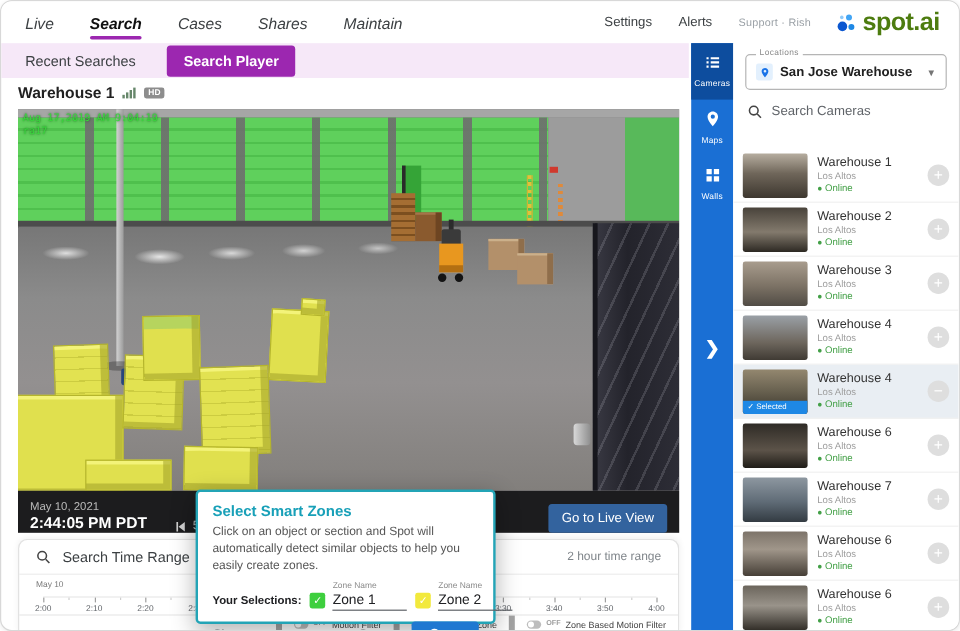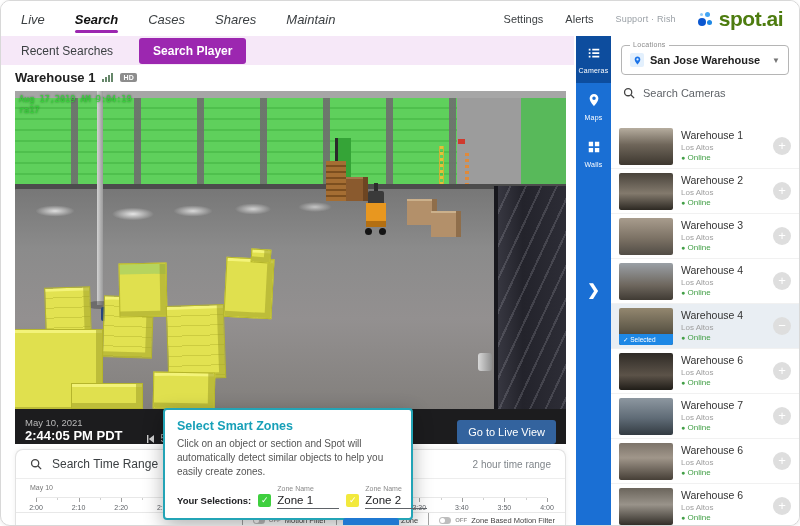--- a/index.html
+++ b/index.html
@@ -100,21 +100,21 @@
   #time-panel { position:absolute; left:14px; top:448px; width:551px; height:78px; background:#fff; border:1px solid #e2e2e2; border-bottom:none; border-radius:8px 8px 0 0; box-shadow:0 -1px 5px rgba(0,0,0,.06);text-align:center; }
   #tp-header { height:29px; display:flex; align-items:center; padding:0 14px; border-bottom:1px solid #ededed; }
   #tp-title { font-size:12px; color:#3c4043; margin-left:10px; }
   #tp-range { margin-left:auto; font-size:10px; color:#80868b; }
   #tp-date { position:absolute; left:14px; top:34px; font-size:7px; color:#777; }
   #tp-ticks { position:absolute; left:20px; right:18px; top:47px; height:20px; border-top:1px solid #e8e8e8; }
   .tick-major { position:absolute; top:0; width:1px; height:4px; background:#9f9f9f; }
   .tick-minor { position:absolute; top:0; width:1px; height:2px; background:#cfcfcf; }
   .tick-label { position:absolute; top:6px; transform:translateX(-50%); font-size:7px; color:#5f6368; }
   #tp-toggles { position:absolute; left:0; right:0; bottom:0; height:15px; border-top:1px solid #e8e8e8; display:flex; justify-content:flex-end; align-items:center; }
-  .toggle { display:flex; align-items:center; gap:4px; padding:0 10px; border-left:1px solid #a3a3a3; height:100%; cursor:pointer; }
+  .toggle { display:flex; align-items:center; gap:4px; padding:0 10px; border-left:5px solid #a3a3a3; height:100%; cursor:pointer; }
   .toggle .switch { position:relative; width:12px; height:7px; border-radius:4px; background:#bdbdbd; }
   .toggle .switch::after { content:""; position:absolute; left:1px; top:1px; width:5px; height:5px; border-radius:50%; background:#fff; }
   .toggle .state { font-size:6px; color:#9e9e9e; font-weight:bold; }
   .toggle .lbl { font-size:7.5px; color:#444; }
 
   
   #zones-modal { position:absolute; left:162px; top:407px; width:250px; height:112px; background:#fff; border:2px solid #23a4b6; border-radius:4px; box-shadow:0 6px 20px rgba(0,0,0,.3); padding:9px 12px 8px; z-index:40; }
   #zm-title { font-size:12.5px; font-weight:bold; color:#18a0b8; margin-bottom:4px; }
   #zm-desc { font-size:10px; color:#555; line-height:1.4; margin-bottom:6px; }
   #zm-row { display:flex; align-items:flex-end; gap:7px; }

